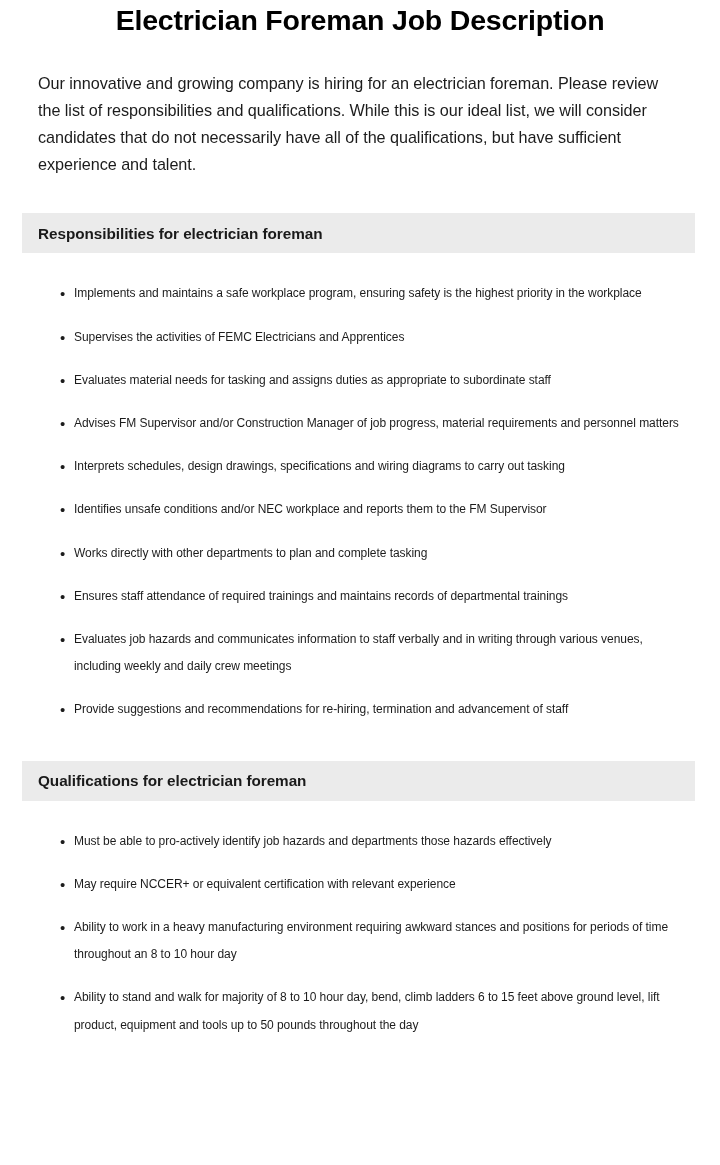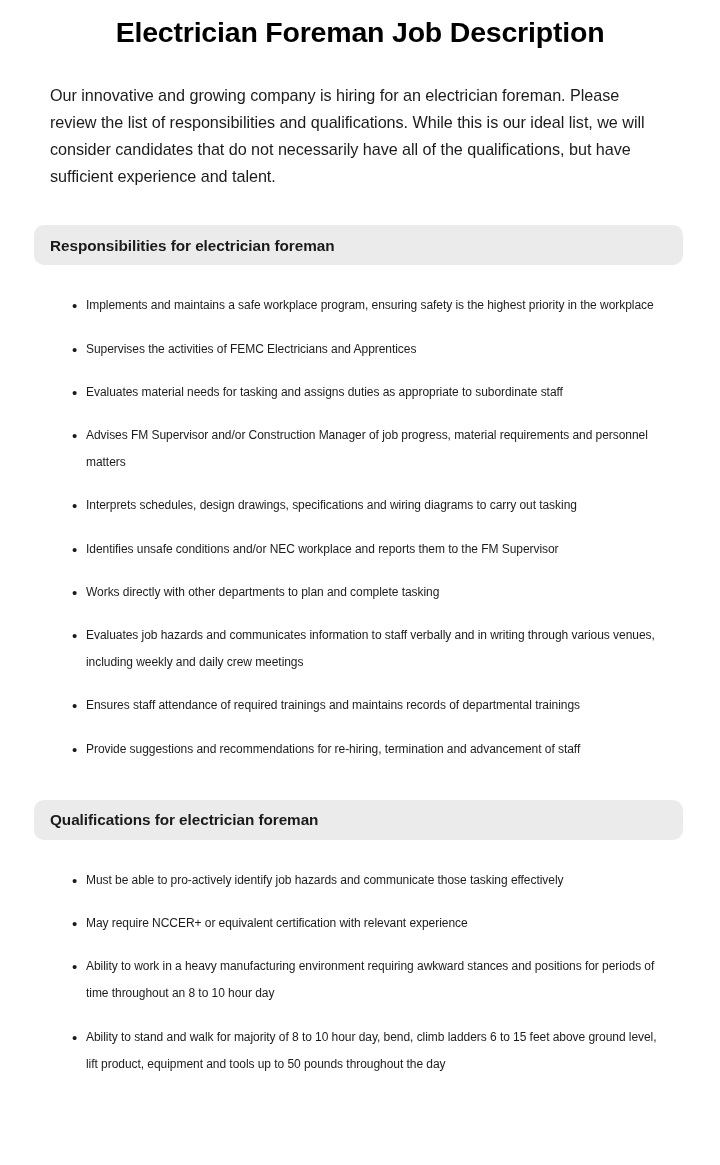--- a/index.html
+++ b/index.html
@@ -12,21 +12,21 @@
     height: 1165px;
     font-family: "Liberation Sans", sans-serif;
     color: #1a1a1a;
     -webkit-font-smoothing: antialiased;
     overflow: hidden;
   }
 
   .page {
     width: 720px;
     box-sizing: border-box;
-    padding: 12px;
+    padding: 0;
     position: relative;
   }
 
   
   .doc-title {
     font-size: 28.5px;
     font-weight: 700;
     line-height: 1.18;
     text-align: center;
     letter-spacing: -0.2px;
@@ -48,21 +48,20 @@
   }
 
   
   .section-band {
     background: #ebebeb;
     margin: 0 25px 0 22px;
     height: 40px;
     display: flex;
     align-items: center;
     box-sizing: border-box;
-    border-radius: 10px;
   }
   .section-band-title {
     font-size: 15.3px;
     font-weight: 700;
     color: #1a1a1a;
     padding-left: 16px;
     letter-spacing: -0.05px;
     line-height: 1;
   }
 
@@ -115,33 +114,33 @@
   <div class="band-spacer-bottom"></div>
 
   <ul class="req-list">
     <li>Implements and maintains a safe workplace program, ensuring safety is the highest priority in the workplace</li>
     <li>Supervises the activities of FEMC Electricians and Apprentices</li>
     <li>Evaluates material needs for tasking and assigns duties as appropriate to subordinate staff</li>
     <li>Advises FM Supervisor and/or Construction Manager of job progress, material requirements and personnel matters</li>
     <li>Interprets schedules, design drawings, specifications and wiring diagrams to carry out tasking</li>
     <li>Identifies unsafe conditions and/or NEC workplace and reports them to the FM Supervisor</li>
     <li>Works directly with other departments to plan and complete tasking</li>
+    <li>Ensures staff attendance of required trainings and maintains records of departmental trainings</li>
     <li>Evaluates job hazards and communicates information to staff verbally and in writing through various venues, including weekly and daily crew meetings</li>
-    <li>Ensures staff attendance of required trainings and maintains records of departmental trainings</li>
     <li>Provide suggestions and recommendations for re-hiring, termination and advancement of staff</li>
   </ul>
 
   <div class="gap-after-list"></div>
 
   <div class="section-band">
     <span class="section-band-title">Qualifications for electrician foreman</span>
   </div>
 
   <div class="band-spacer-bottom"></div>
 
   <ul class="req-list">
-    <li>Must be able to pro-actively identify job hazards and communicate those tasking effectively</li>
+    <li>Must be able to pro-actively identify job hazards and departments those hazards effectively</li>
     <li>May require NCCER+ or equivalent certification with relevant experience</li>
     <li>Ability to work in a heavy manufacturing environment requiring awkward stances and positions for periods of time throughout an 8 to 10 hour day</li>
     <li>Ability to stand and walk for majority of 8 to 10 hour day, bend, climb ladders 6 to 15 feet above ground level, lift product, equipment and tools up to 50 pounds throughout the day</li>
   </ul>
 
 </div>
 
 </body></html>

